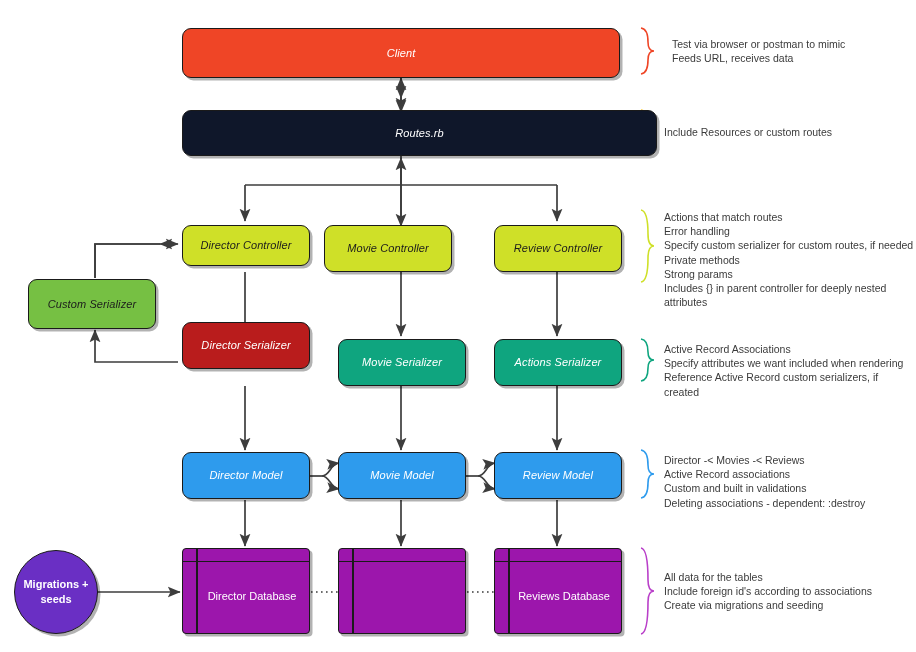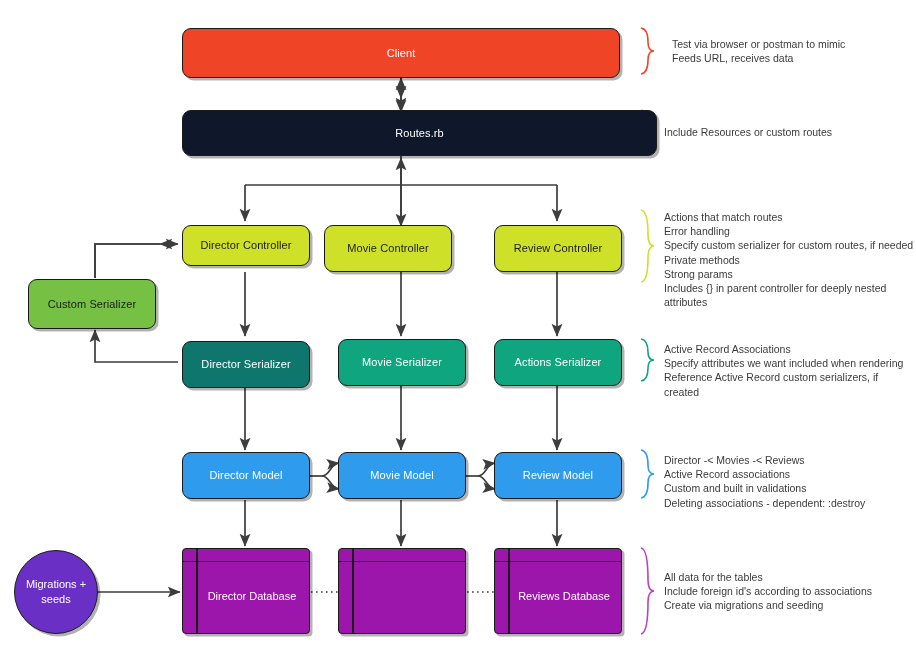--- a/index.html
+++ b/index.html
@@ -31,20 +31,21 @@
     border: 1.6px solid #1a1a1a;
     display: flex;
     align-items: center;
     justify-content: center;
     text-align: center;
     font-size: 11px;
     line-height: 1.35;
     letter-spacing: .1px;
     box-shadow: 2.5px 2.5px 0 rgba(0,0,0,.30);
     z-index: 3;
+    font-style: italic;
   }
   .rounded { border-radius: 9px; }
   .node.light-text { color: #ffffff; }
   .node.dark-text  { color: #1c1c1c; }
 
   .db {
     position: absolute;
     box-sizing: border-box;
     border: 1.6px solid #1a1a1a;
     border-radius: 4px;
@@ -180,21 +181,21 @@
   <div class="node rounded dark-text" style="left:182px; top:225px; width:128px; height:41px; background:#cfe028;">
     <span>Director Controller</span>
   </div>
   <div class="node rounded dark-text" style="left:324px; top:225px; width:128px; height:47px; background:#cfe028;">
     <span>Movie Controller</span>
   </div>
   <div class="node rounded dark-text" style="left:494px; top:225px; width:128px; height:47px; background:#cfe028;">
     <span>Review Controller</span>
   </div>
 
-  <div class="node rounded light-text" style="left:182px; top:341px; width:128px; height:47px; background:#0f766e;">
+  <div class="node rounded light-text" style="left:182px; top:322px; width:128px; height:47px; background:#b91c1c;">
     <span>Director Serializer</span>
   </div>
   <div class="node rounded light-text" style="left:338px; top:339px; width:128px; height:47px; background:#0fa57f;">
     <span>Movie Serializer</span>
   </div>
   <div class="node rounded light-text" style="left:494px; top:339px; width:128px; height:47px; background:#0fa57f;">
     <span>Actions Serializer</span>
   </div>
 
   <div class="node rounded light-text" style="left:182px; top:452px; width:128px; height:47px; background:#2e9bed;">
@@ -217,21 +218,21 @@
     <div class="db-head"></div>
     <div class="db-col"></div>
   </div>
   <div class="db" style="left:494px; top:548px; width:128px; height:86px; background:#9c16ac;">
     <div class="db-head"></div>
     <div class="db-col"></div>
     <div class="db-label">Reviews Database</div>
   </div>
 
   <div class="ellipse" style="left:14px; top:550px; width:84px; height:84px; background:#6a2fc4;">
-    <span style="white-space:pre-line;">Migrations +
+    <span style="white-space:pre-line;font-weight:bold;">Migrations +
 seeds</span>
   </div>
 
   <div class="note" style="left:664px; top:37px; width:240px;margin-left:8px;">Test via browser or postman to mimic
 Feeds URL, receives data</div>
   <div class="note" style="left:664px; top:125px; width:240px;">Include Resources or custom routes</div>
   <div class="note" style="left:664px; top:210px; width:250px;">Actions that match routes
 Error handling
 Specify custom serializer for custom routes, if needed
 Private methods

